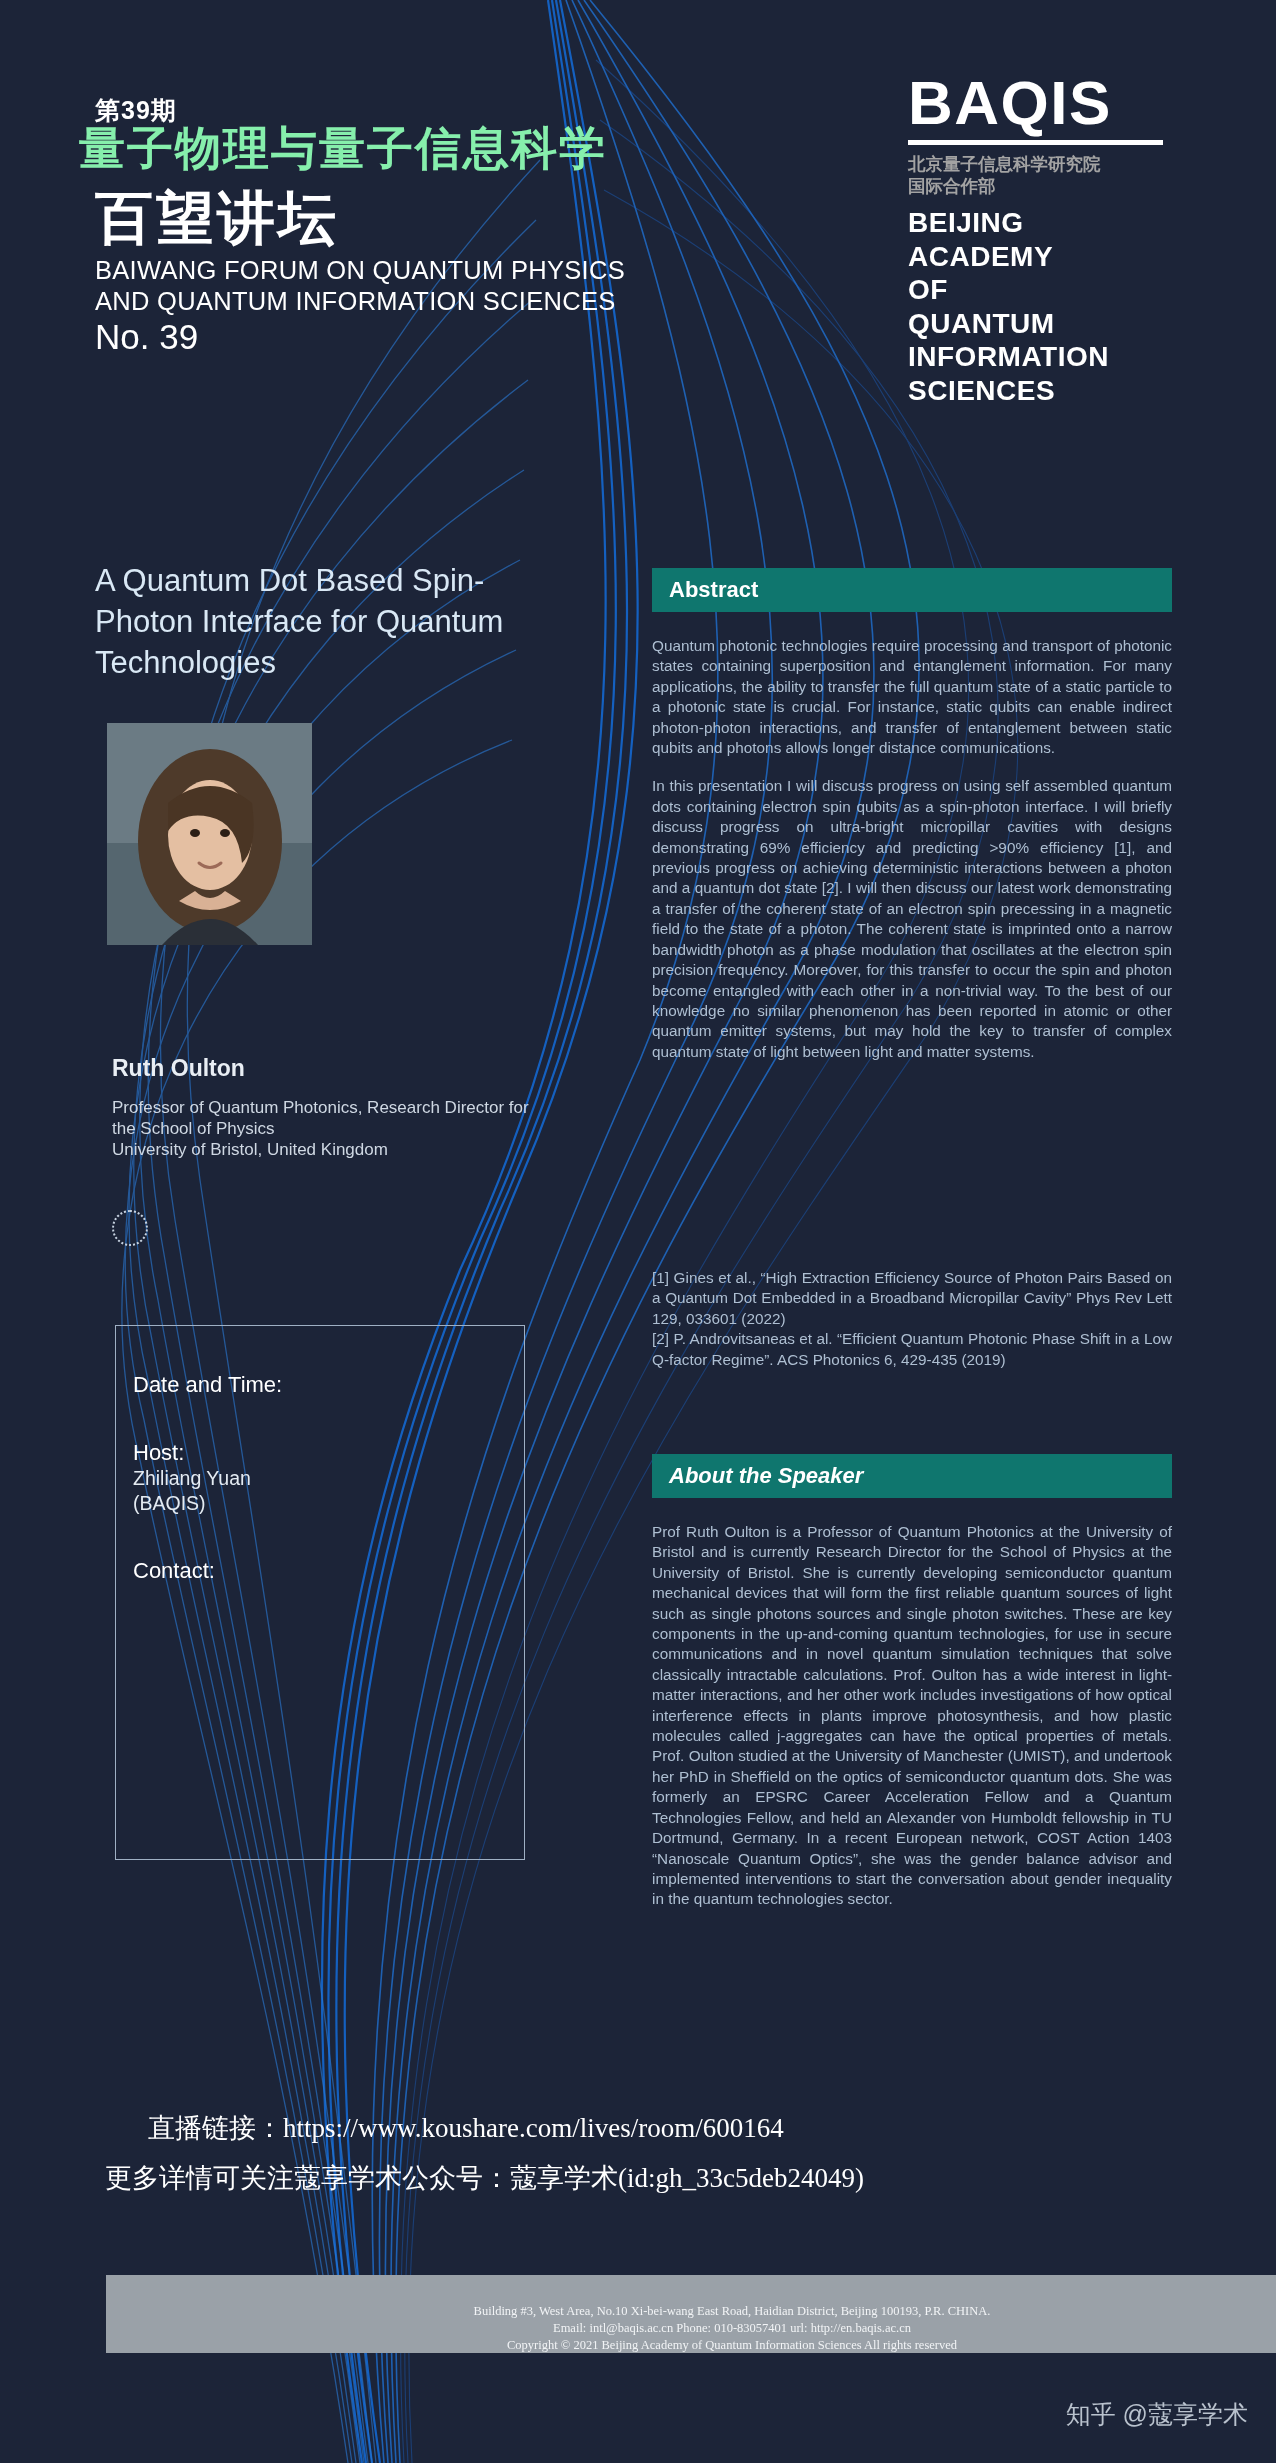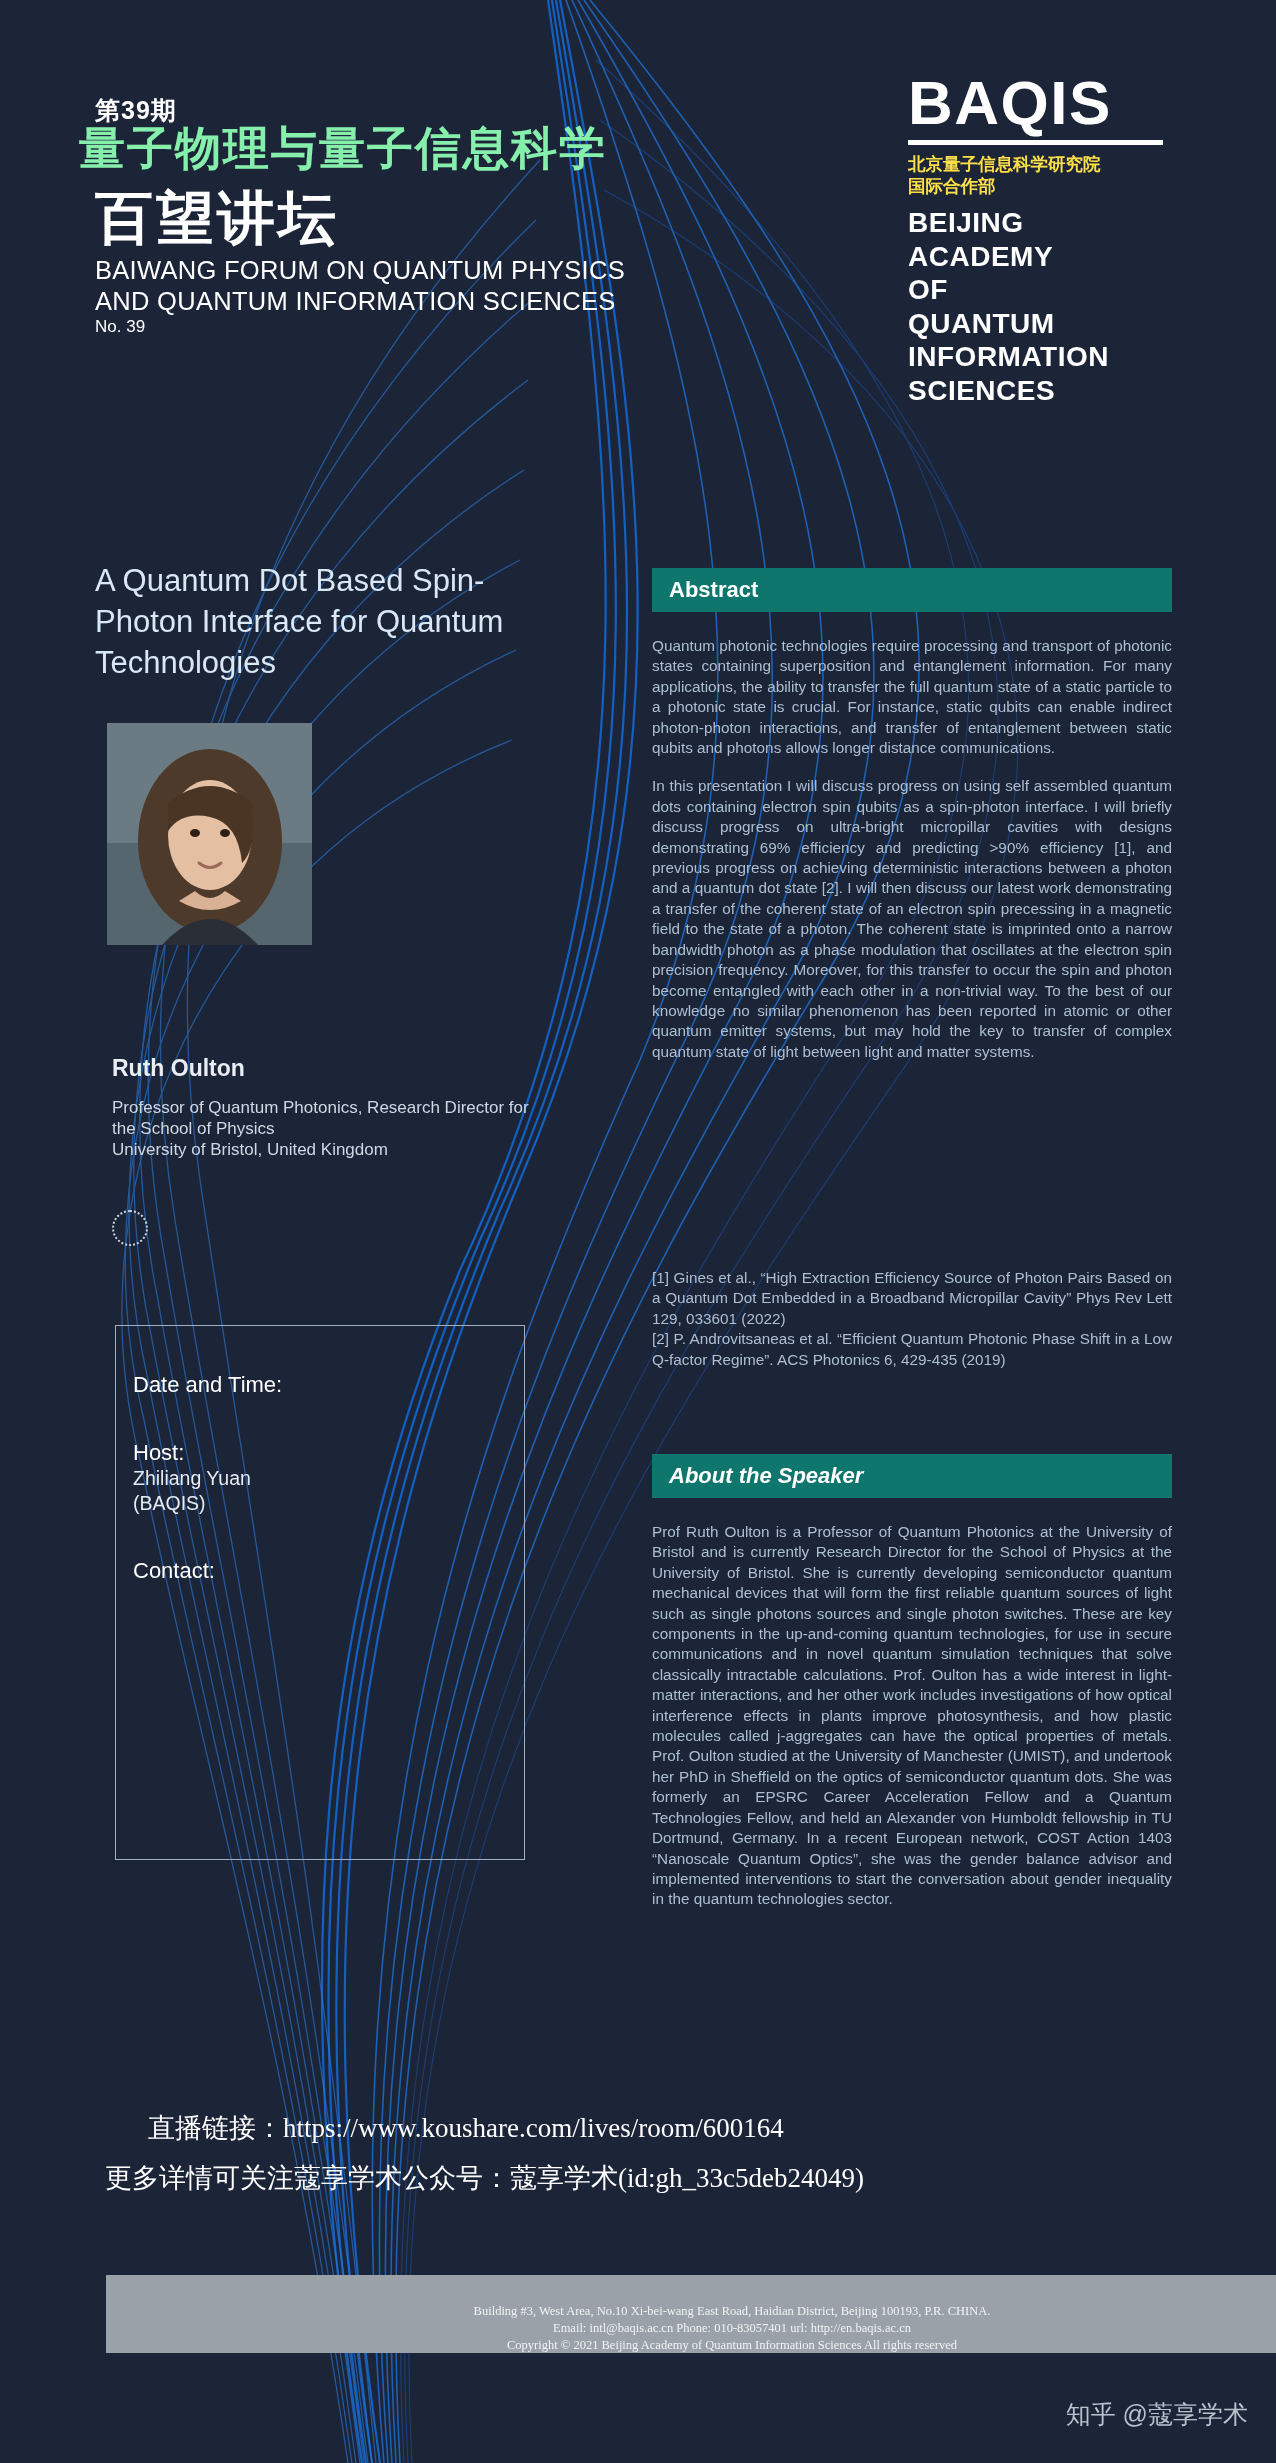--- a/index.html
+++ b/index.html
@@ -37,36 +37,36 @@
     color: #ffffff; font-size: 58px; font-weight: bold;
     letter-spacing: 3px;
   }
   .en-title {
     position: absolute; left: 95px; top: 255px;
     color: #ffffff; font-size: 25.5px; line-height: 31px;
     letter-spacing: 0.3px; font-weight: 300;
   }
   .en-no {
     position: absolute; left: 95px; top: 317px;
-    color: #ffffff; font-size: 17px; font-weight: 300;
+    color: #ffffff; font-size: 35px; font-weight: 300;
   }
   
   .logo-wrap {
     position: absolute; left: 908px; top: 72px; width: 300px;
   }
   .logo-baqis {
     color: #ffffff; font-size: 62px; font-weight: bold;
     letter-spacing: 1.5px; line-height: 62px;
   }
   .logo-rule {
     width: 255px; height: 5px; background: #ffffff;
     margin-top: 6px; margin-bottom: 8px;
   }
   .logo-cn {
-    color: #fde047; font-size: 17.5px; font-weight: bold; line-height: 22px;
+    color: #a3a3a3; font-size: 17.5px; font-weight: bold; line-height: 22px;
   }
   .logo-en {
     color: #ffffff; font-size: 28px; font-weight: bold;
     line-height: 33.5px; margin-top: 9px; letter-spacing: 0.5px;
   }
   
   .talk-title {
     position: absolute; left: 95px; top: 560px; width: 480px;
     color: #d9e8f5; font-size: 31px; line-height: 41px;
     font-weight: 300;

